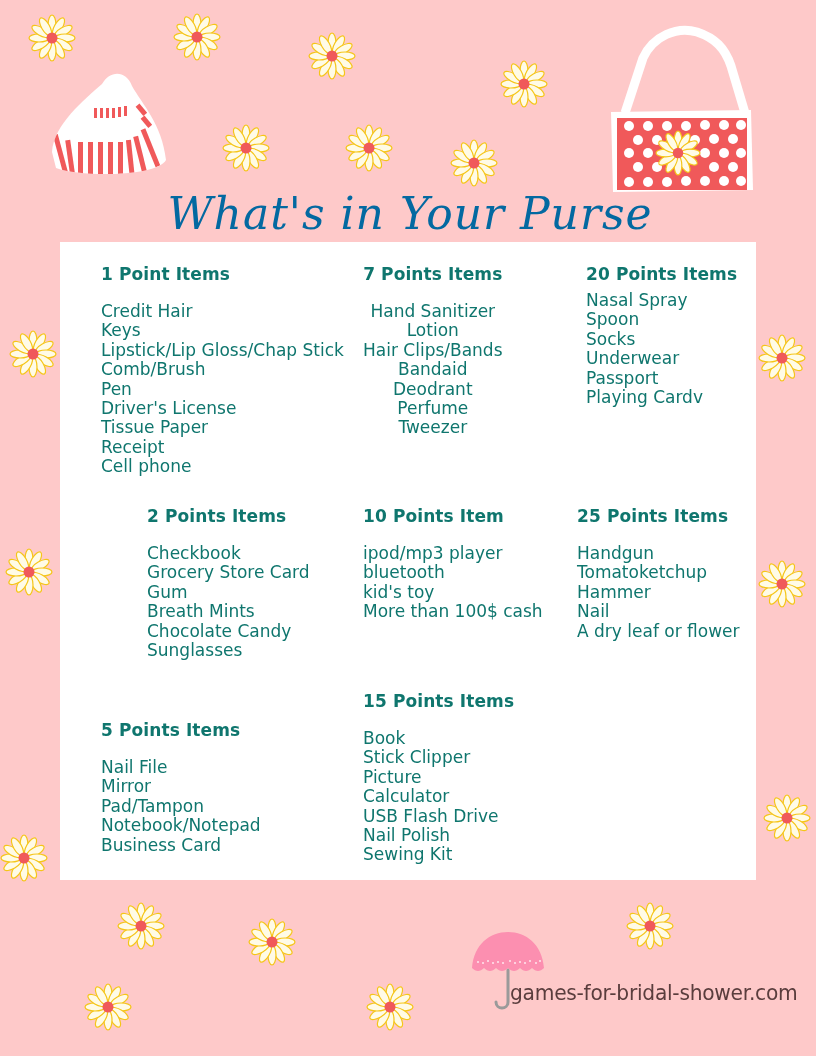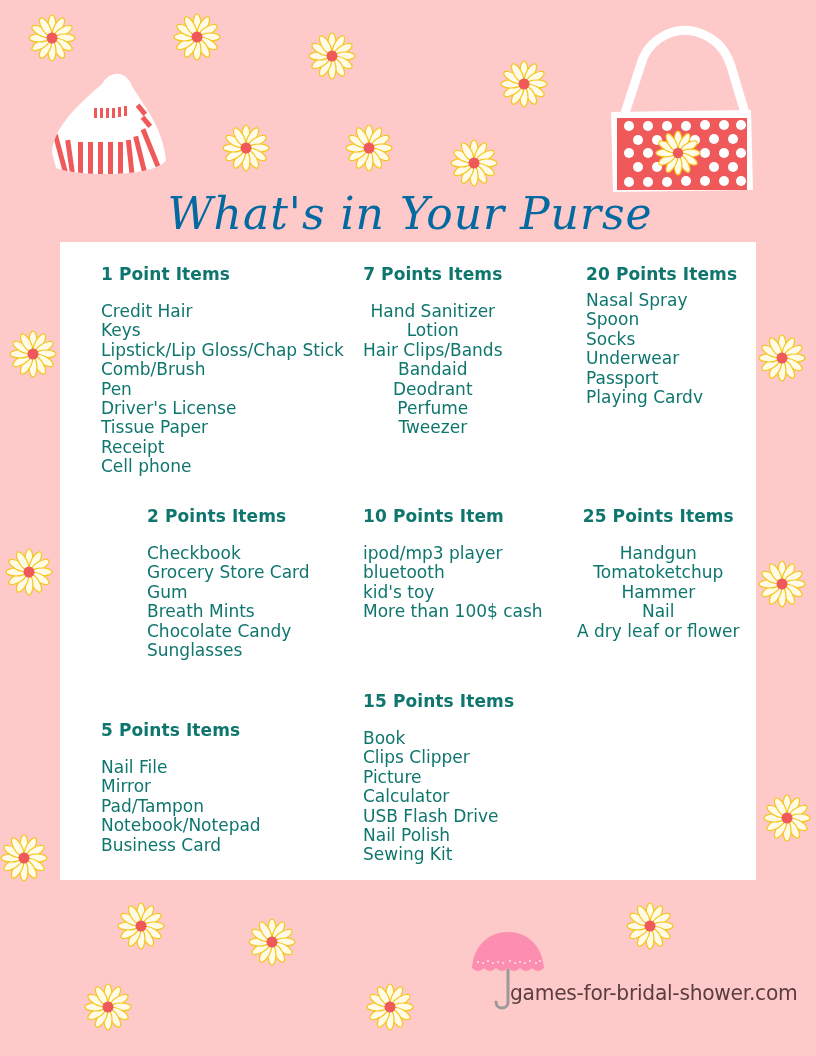--- a/index.html
+++ b/index.html
@@ -327,21 +327,21 @@
   <div class="section" style="left:303px;top:264px;">
     <h3>10 Points Item</h3>
     <ul>
       <li>ipod/mp3 player</li>
       <li>bluetooth</li>
       <li>kid's toy</li>
       <li>More than 100$ cash</li>
     </ul>
   </div>
 
-  <div class="section" style="left:517px;top:264px;text-align:center;">
+  <div class="section" style="left:517px;top:264px;">
     <h3>25 Points Items</h3>
     <ul>
       <li>Handgun</li>
       <li>Tomatoketchup</li>
       <li>Hammer</li>
       <li>Nail</li>
       <li>A dry leaf or flower</li>
     </ul>
   </div>
 
@@ -353,21 +353,21 @@
       <li>Pad/Tampon</li>
       <li>Notebook/Notepad</li>
       <li>Business Card</li>
     </ul>
   </div>
 
   <div class="section" style="left:303px;top:449px;">
     <h3>15 Points Items</h3>
     <ul>
       <li>Book</li>
-      <li>Clips Clipper</li>
+      <li>Stick Clipper</li>
       <li>Picture</li>
       <li>Calculator</li>
       <li>USB Flash Drive</li>
       <li>Nail Polish</li>
       <li>Sewing Kit</li>
     </ul>
   </div>
 </div>
 
 <div class="footer-logo">

